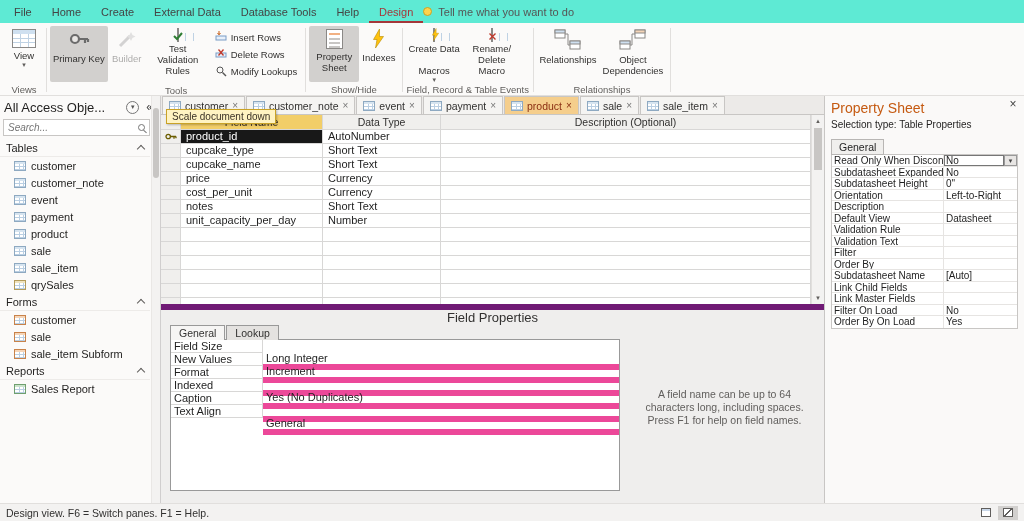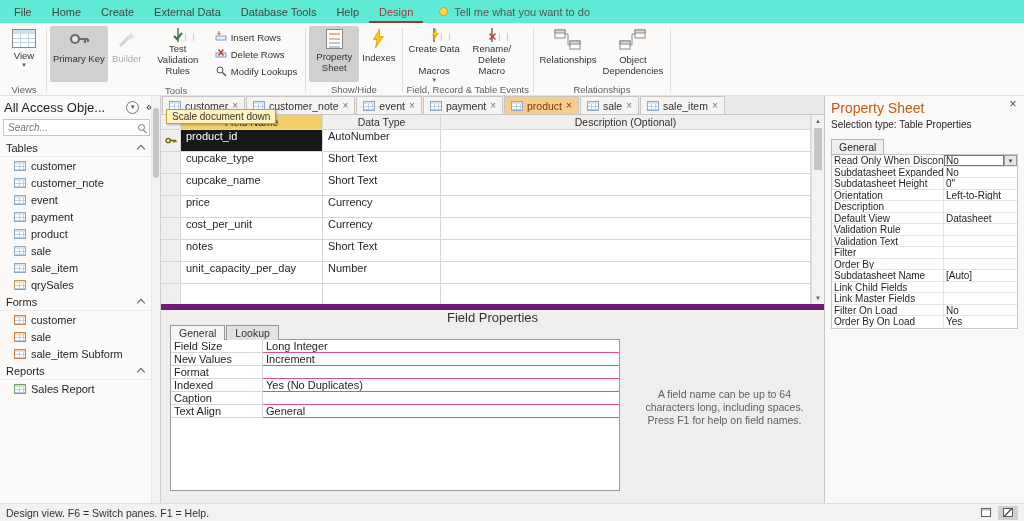--- a/index.html
+++ b/index.html
@@ -4,21 +4,21 @@
 <style>
 *{margin:0;padding:0;box-sizing:border-box}
 html,body{width:1024px;height:521px}
 body{font-family:"Liberation Sans","DejaVu Sans",sans-serif;font-size:11px;color:#1f1f1f;background:#fff;overflow:hidden}
 .app{width:1024px;height:521px;display:flex;flex-direction:column;background:#fff}
 
 
 .menubar{height:23px;display:flex;align-items:center;background:#5eead4;padding-left:4px;flex:none}
 .mitem{padding:0 10px;height:100%;display:flex;align-items:center;color:#444;cursor:default;white-space:nowrap}
 .mitem.active{color:#A4373A;box-shadow:inset 0 -2px 0 #A4373A}
-.tellme{display:flex;align-items:center;gap:6px;margin-left:16px;color:#555;white-space:nowrap}
+.tellme{display:flex;align-items:center;gap:6px;color:#555;white-space:nowrap}
 .bulb{width:9px;height:9px;border-radius:50%;background:#FFD34D;border:1px solid #C9A227;flex:none}
 
 
 .ribbon{height:73px;background:#FBFAF9;border-bottom:1px solid #E1DFDD;display:flex;align-items:stretch;padding:2px 0 0 2px;flex:none}
 .rgroup{display:flex;flex-direction:column;flex:none}
 .rcontent{flex:1;display:flex;align-items:flex-start;padding:1px 3px}
 .glabel{height:15px;text-align:center;font-size:9.5px;color:#605E5C;line-height:14px;white-space:nowrap;padding:0 4px}
 .gsep{width:1px;background:#E1DFDD;margin:3px 0;flex:none}
 .bigbtn{display:flex;flex-direction:column;align-items:center;justify-content:flex-start;padding:3px 3px 0;border-radius:2px;min-width:38px;max-width:72px;height:56px}
 .bigbtn.on{background:#D2D0CE}
@@ -73,21 +73,21 @@
 .center{flex:1;display:flex;flex-direction:column;min-width:0;position:relative;background:#EFEEED}
 .tabbar{height:19px;display:flex;align-items:flex-end;background:#ECEAE8;border-bottom:1px solid #C8C6C4;padding-left:1px;flex:none}
 .dtab{display:flex;align-items:center;gap:4px;height:18px;padding:0 6px;background:#F5F4F2;border:1px solid #C8C6C4;border-bottom:none;margin-right:1px;font-size:10.5px;color:#323130;white-space:nowrap}
 .dtab.active{background:#F5CE8C;color:#8a2f12}
 .x{font-size:10px;color:#777;line-height:10px}
 .x::before{content:"\00D7"}
 .dtab.active .x{color:#8a2f12}
 
 
 .dgrid{height:195px;background:#fff;position:relative;flex:none;overflow:hidden;border-bottom:6px solid #701a75;padding-right:13px}
-.grow{display:grid;grid-template-columns:20px 142px 118px 1fr;height:22px}
+.grow{display:grid;grid-template-columns:20px 142px 118px 1fr;height:14px}
 .grow.head{height:15px}
 .gcell{border-right:1px solid #D8D7D6;border-bottom:1px solid #D8D7D6;padding:0 5px;line-height:13px;overflow:hidden;white-space:nowrap;font-size:11px}
 .gcell.selcol{background:#F0EFED;padding:0;display:flex;align-items:center;justify-content:center}
 .grow.head .gcell{background:#F0EFED;text-align:center;line-height:15px;font-size:10.5px;color:#323130}
 .grow.head .gcell.goldh{background:#F2CE68;color:#3B3226}
 .namesel{background:#181818;color:#fff}
 .vscroll{position:absolute;top:0;right:0;bottom:0;width:13px;background:#F3F2F1;border-left:1px solid #E1DFDD}
 .varrow{position:absolute;left:0;right:0;height:12px;font-size:6px;color:#605E5C;display:flex;align-items:center;justify-content:center}
 .varrow.up{top:0}.varrow.up::before{content:"\25B2"}
 .varrow.down{bottom:0}.varrow.down::before{content:"\25BC"}
@@ -97,21 +97,21 @@
 
 .fprops{flex:1;display:flex;flex-direction:column;background:#EFEEED;min-height:0;padding-bottom:12px}
 .fp-cap{text-align:center;font-size:13px;color:#323130;height:15px;line-height:15px;flex:none}
 .fp-tabs{display:flex;padding-left:9px;flex:none;position:relative;z-index:2}
 .fp-tab{font-size:10.5px;padding:1px 8px;border:1px solid #999;background:#E4E2E0;border-bottom:none;color:#323130;margin-right:1px}
 .fp-tab.on{background:#F6F5F4}
 .fp-body{flex:1;display:flex;padding:0 9px;gap:12px;min-height:0}
 .fp-grid{width:450px;background:#fff;border:1px solid #999;margin-top:-1px;flex:none}
 .fp-row{display:flex;height:13px;line-height:12px;font-size:11px}
 .fp-label{width:92px;padding:0 3px;border-right:1px solid #D8D7D6;border-bottom:1px solid #D8D7D6;overflow:hidden;white-space:nowrap;flex:none}
-.fp-value{flex:1;padding:0 3px;border-bottom:1px solid #ec4899;overflow:hidden;white-space:nowrap}
+.fp-value{flex:1;padding:12px 3px;border-bottom:6px solid #ec4899;overflow:hidden;white-space:nowrap}
 .fp-help{width:185px;margin-top:48px;font-size:10.5px;color:#605E5C;text-align:center;line-height:13px;flex:none}
 
 
 .psheet{width:200px;flex:none;background:#FAF9F8;border-left:1px solid #C8C6C4;position:relative;padding:3px 6px;display:flex;flex-direction:column}
 .ps-close{position:absolute;top:1px;right:3px;width:16px;height:14px;display:flex;align-items:center;justify-content:center;color:#444;font-size:12px}
 .ps-close::before{content:"\00D7"}
 .ps-title{font-size:14px;color:#C55A11;margin-top:1px}
 .ps-sel{font-size:10px;margin:3px 0 9px;color:#201F1E}
 .ps-tab{display:inline-block;font-size:10.5px;padding:1px 7px;border:1px solid #B8B6B4;background:#F0EFED;position:relative;z-index:2;margin-bottom:-1px}
 .ps-grid{border:1px solid #C8C6C4;background:#fff}

